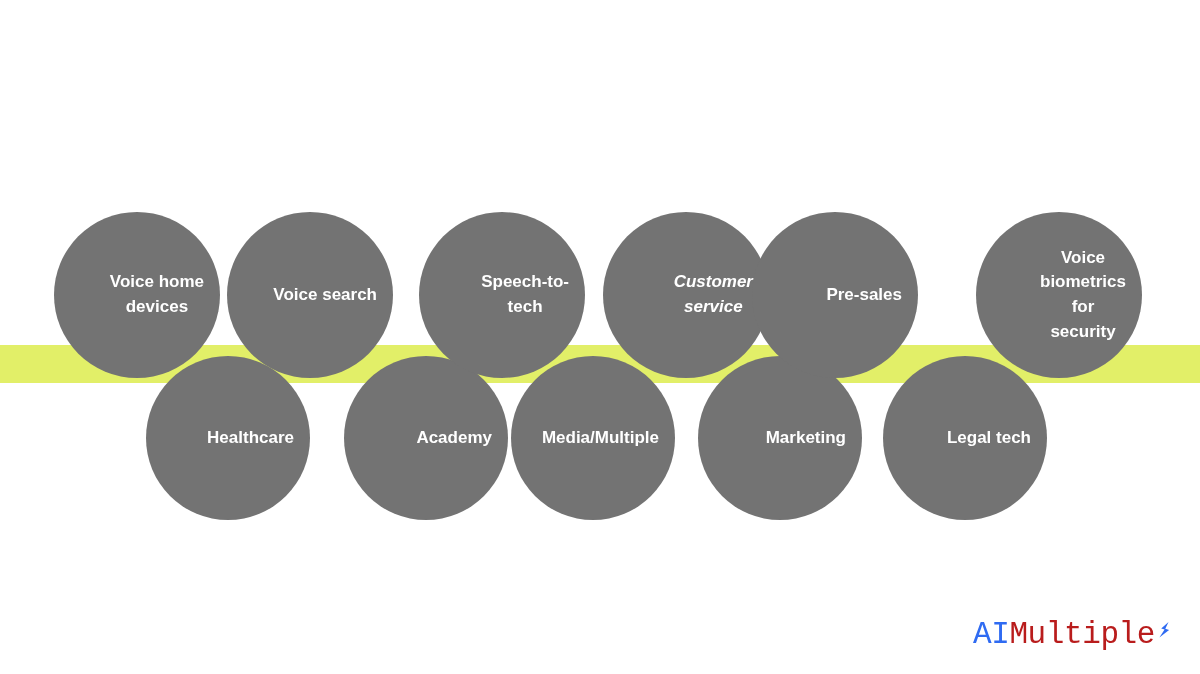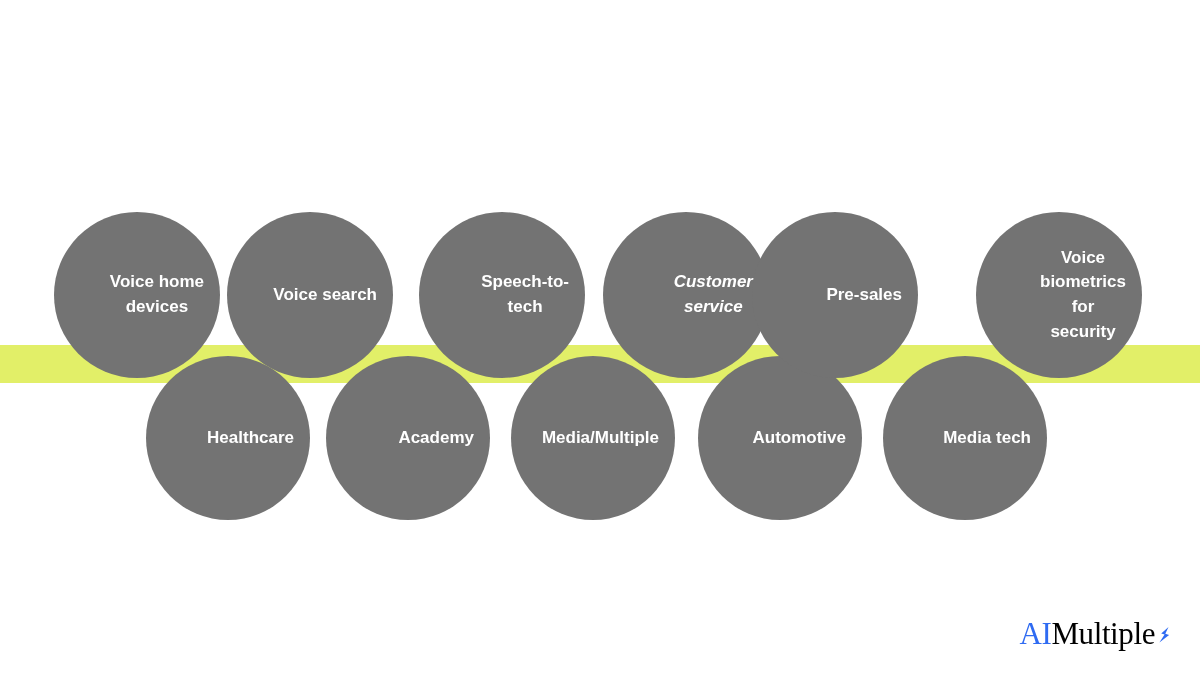--- a/index.html
+++ b/index.html
@@ -69,32 +69,32 @@
     width: 164px;
     height: 164px;
     top: 356px;
     z-index: 2;
   }
   #logo {
     position: absolute;
     right: 28px;
     bottom: 22px;
     display: flex;
-    align-items: flex-end;
+    align-items: flex-start;
     font-size: 31px;
-    font-family: Liberation Serif, serif;
+    font-family: Liberation Mono, monospace;
     letter-spacing: -0.4px;
     margin-left: 20px;
   }
   #logo .ai {
     color: #2f6bf2;
     font-weight: 400;
   }
   #logo .multiple {
-    color: #000000;
+    color: #b91c1c;
     font-weight: 400;
   }
   #logo .bolt {
     margin-left: 1px;
     margin-top: -4px;
   }
 </style>
 </head>
 <body>
 
@@ -126,31 +126,31 @@
         <span class="clabel">Voice
 biometrics
 for
 security</span>
       </div>
     </div>
   <div id="bottom-row">
       <div class="circle row-bottom" style="left: 146px;">
         <span class="clabel">Healthcare</span>
       </div>
-      <div class="circle row-bottom" style="left: 326px;">
+      <div class="circle row-bottom" style="left: 344px;">
         <span class="clabel">Academy</span>
       </div>
       <div class="circle row-bottom" style="left: 511px;">
         <span class="clabel">Media/Multiple</span>
       </div>
       <div class="circle row-bottom" style="left: 698px;">
-        <span class="clabel">Automotive</span>
+        <span class="clabel">Marketing</span>
       </div>
       <div class="circle row-bottom" style="left: 883px;">
-        <span class="clabel">Media tech</span>
+        <span class="clabel">Legal tech</span>
       </div>
     </div>
 
   <div id="logo">
     <span class="ai">AI</span>
       <span class="multiple">Multiple</span>
     <span class="bolt">
       <svg width="16" height="18" viewBox="0 0 16 18" aria-hidden="true">
         <path d="M12.5 1 L5.2 7.4 L8.6 8.6 L3.4 16.5 L13.1 9.0 L9.3 7.8 Z" fill="#2f6bf2"></path>
       </svg>

